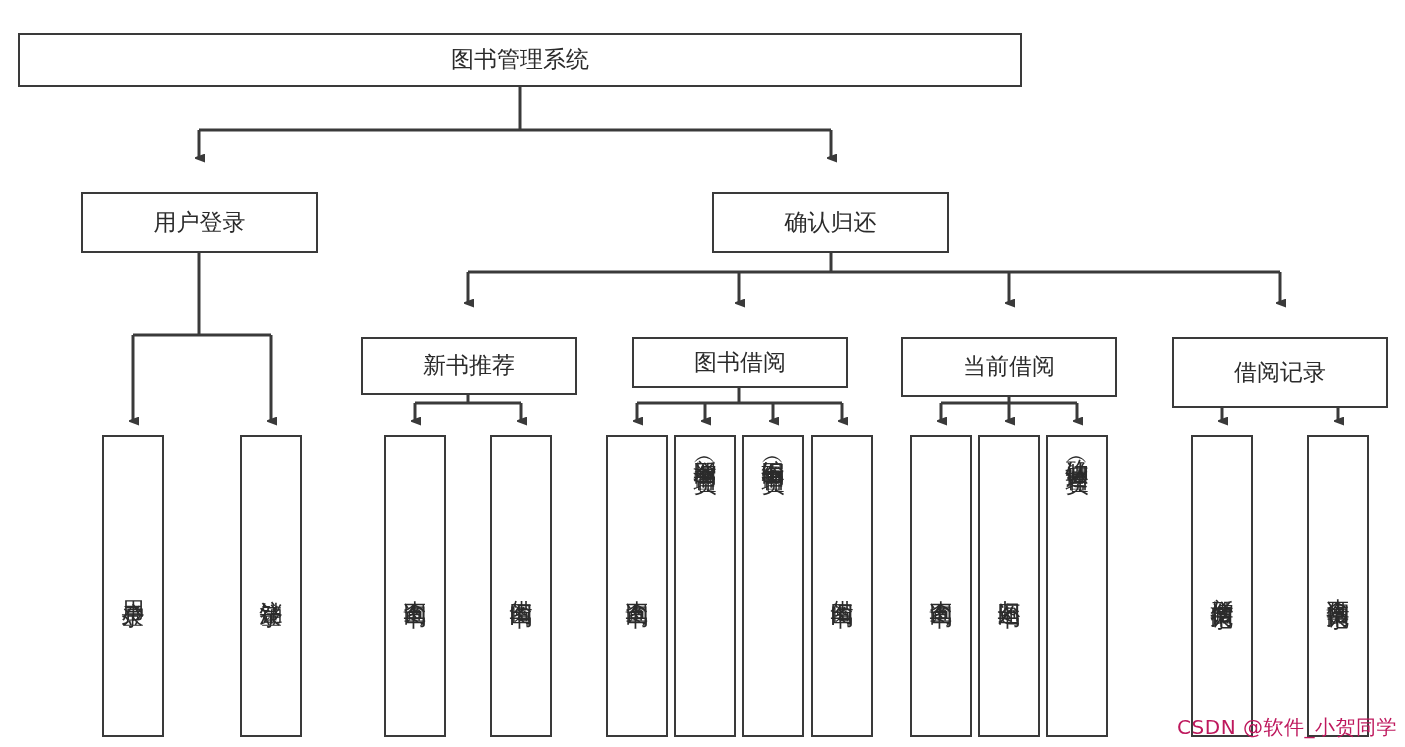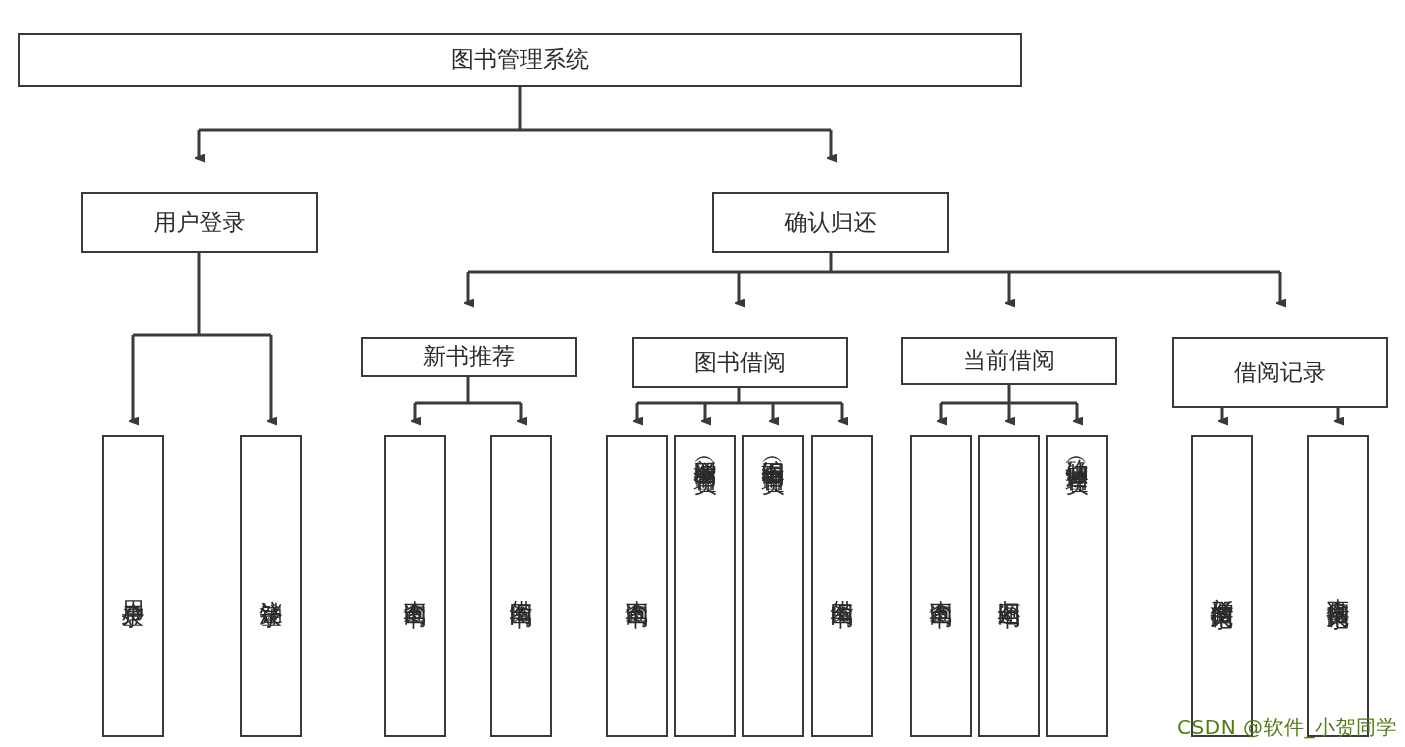--- a/index.html
+++ b/index.html
@@ -52,21 +52,21 @@
   }
   .node .txt {
     display: block;
     white-space: pre;
   }
   #watermark {
     position: absolute;
     right: 8px;
     bottom: 6px;
     font-size: 20px;
-    color: #4d7c0f;
+    color: #be185d;
     letter-spacing: 0.5px;
     white-space: nowrap;
   }
 </style>
 </head>
 <body>
 
 <div id="canvas">
 
   <svg id="wires" viewBox="0 0 1405 747">
@@ -123,27 +123,27 @@
     <span class="txt">图书管理系统</span>
   </div>
 
   <div class="node h" style="left:81px; top:172px; width:237px; height:61px;">
     <span class="txt">用户登录</span>
   </div>
   <div class="node h" style="left:712px; top:172px; width:237px; height:61px;">
     <span class="txt">确认归还</span>
   </div>
 
-  <div class="node h" style="left:361px; top:317px; width:216px; height:40px;">
+  <div class="node h" style="left:361px; top:317px; width:216px; height:58px;">
     <span class="txt">新书推荐</span>
   </div>
   <div class="node h" style="left:632px; top:317px; width:216px; height:51px;">
     <span class="txt">图书借阅</span>
   </div>
-  <div class="node h" style="left:901px; top:317px; width:216px; height:48px;">
+  <div class="node h" style="left:901px; top:317px; width:216px; height:60px;">
     <span class="txt">当前借阅</span>
   </div>
   <div class="node h" style="left:1172px; top:317px; width:216px; height:71px;">
     <span class="txt">借阅记录</span>
   </div>
 
   <div class="node v mid" style="left:102px; top:435px; width:62px; height:302px;">
     <span class="txt">用户登录</span>
   </div>
   <div class="node v mid" style="left:240px; top:435px; width:62px; height:302px;">

